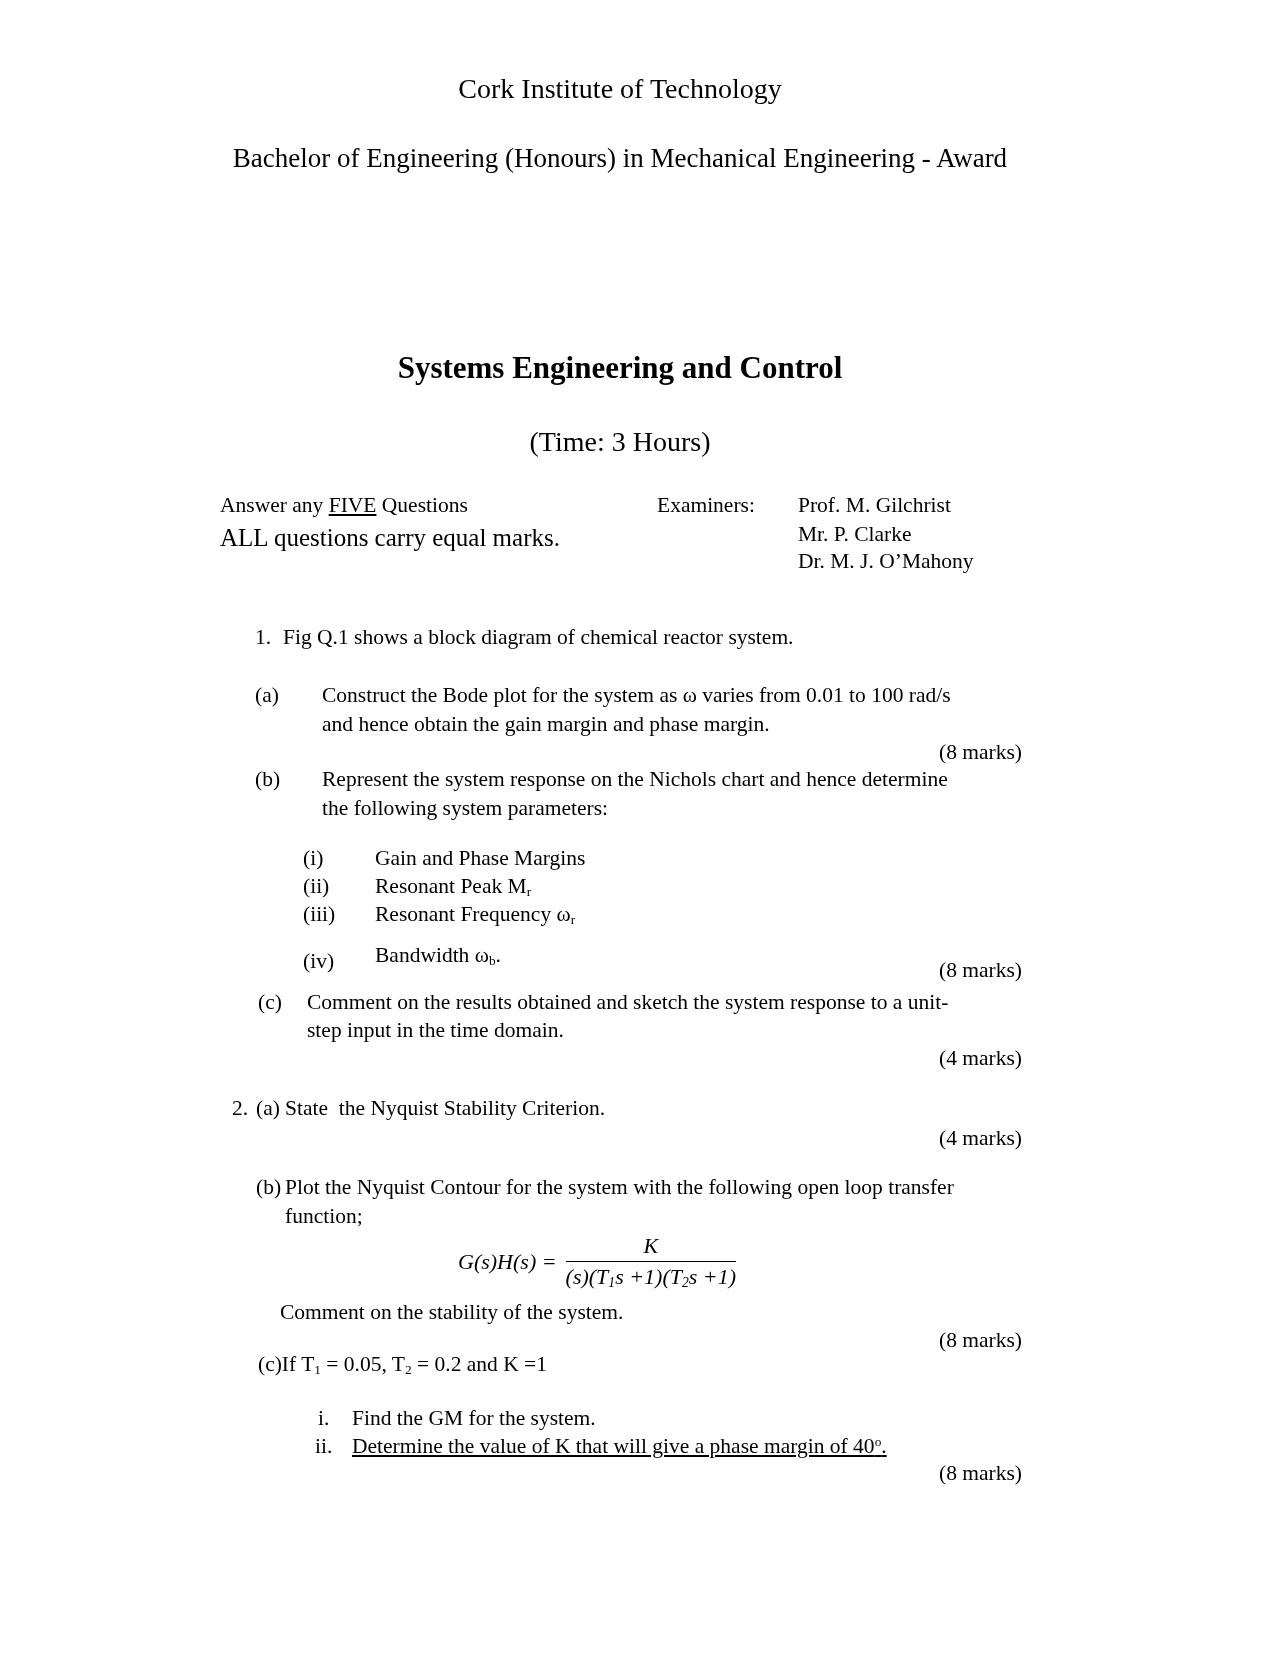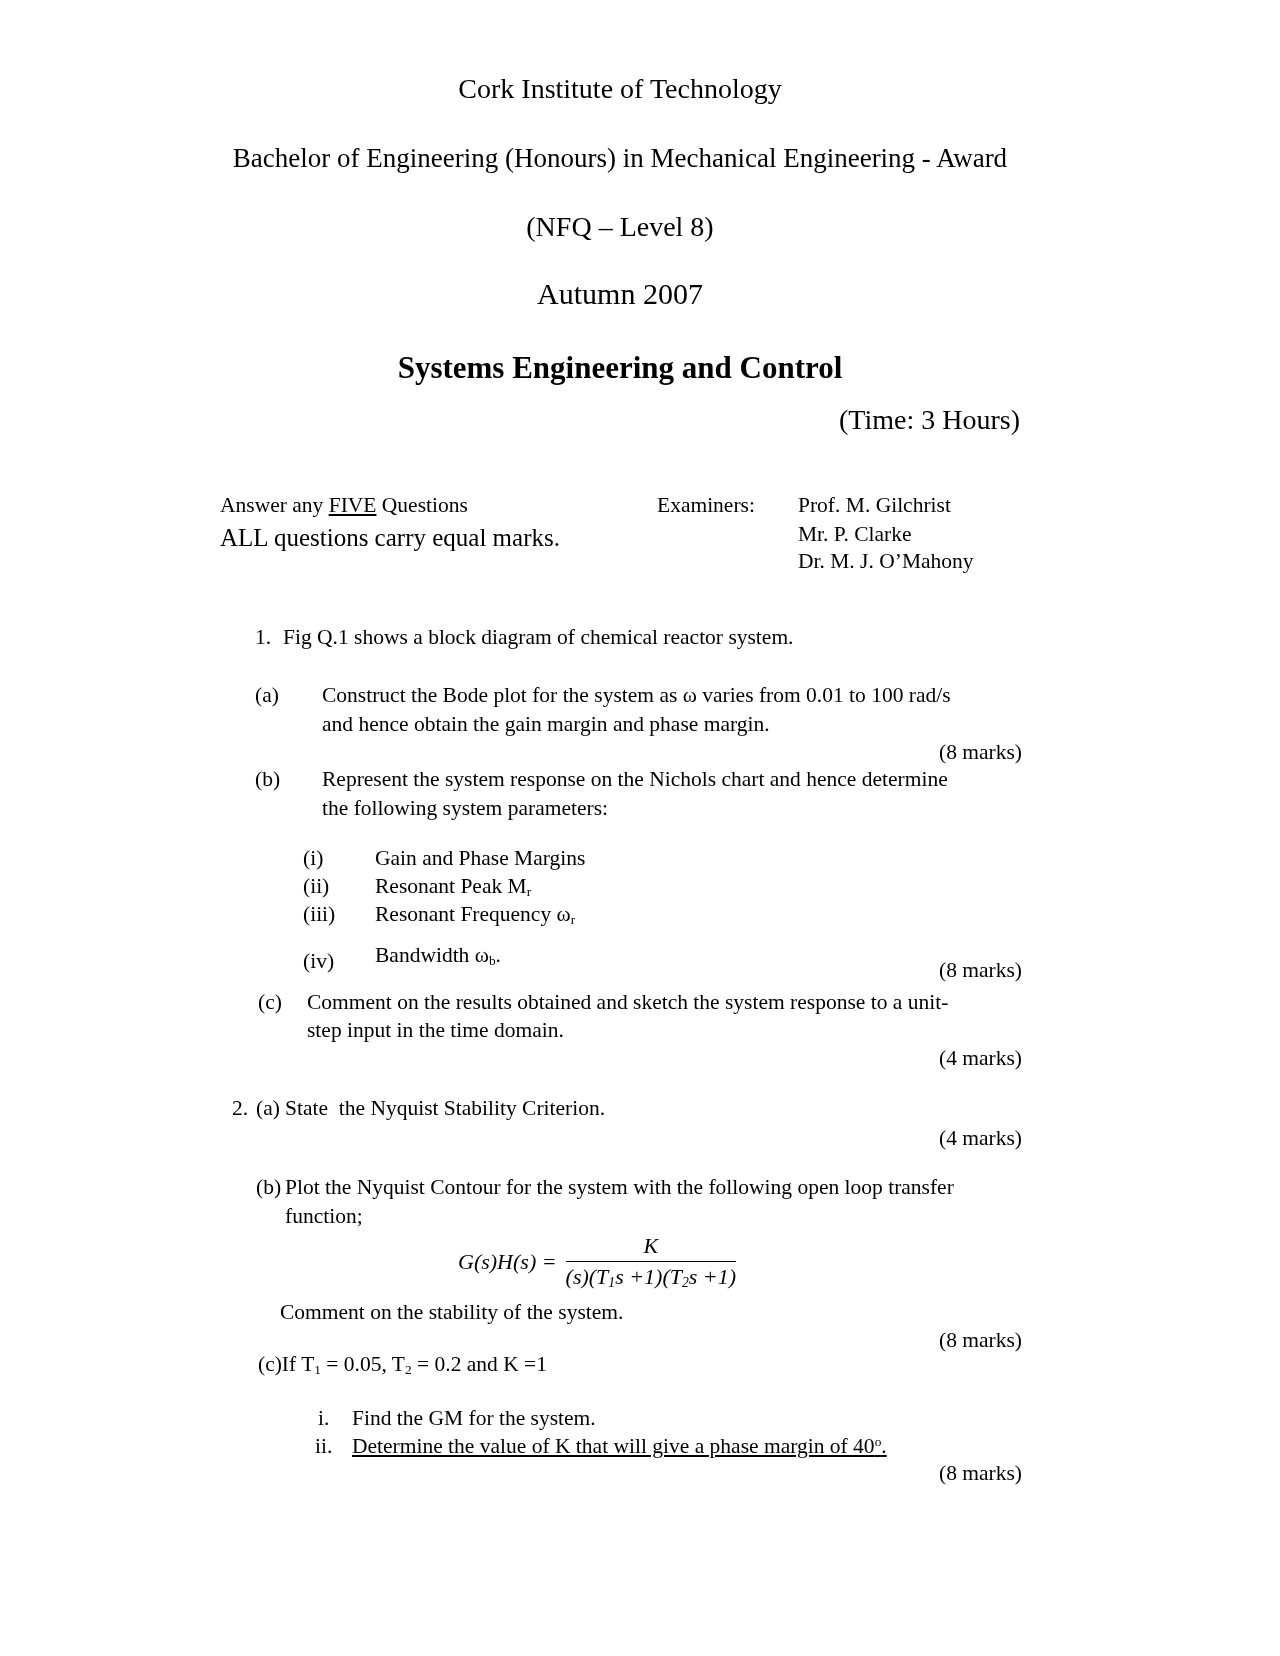--- a/index.html
+++ b/index.html
@@ -28,24 +28,22 @@
   .frac .num { display: block; border-bottom: 1.6px solid #000; padding: 0 10px 3px 10px; }
   .frac .den { display: block; padding-top: 2px; }
 </style>
 </head>
 <body>
 
 <div class="page">
 
   <div class="abs center h-reg" style="top:73px;">Cork Institute of Technology</div>
   <div class="abs center" style="top:143px; font-size:27px;">Bachelor of Engineering (Honours) in Mechanical Engineering - Award</div>
-  <div class="abs center h-reg" style="top:211px;">(NFQ – Level 8)</div>
-  <div class="abs center h-session" style="top:277px;">Autumn 2007</div>
   <div class="abs center h-subject" style="top:350px;">Systems Engineering and Control</div>
-  <div class="abs center h-reg" style="top:404px;text-align:right;">(Time: 3 Hours)</div>
+  <div class="abs center h-reg" style="top:426px;">(Time: 3 Hours)</div>
 
   <div class="abs body-text" style="left:220px; top:493px;"><span>Answer any </span><span class="underline">FIVE</span><span> Questions</span></div>
   <div class="abs small-text" style="left:220px; top:524px;">ALL questions carry equal marks.</div>
 
   <div class="abs body-text" style="left:657px; top:493px;">Examiners:</div>
   <div class="abs body-text" style="left:798px; top:493px;">Prof. M. Gilchrist</div>
   <div class="abs body-text" style="left:798px; top:522px;">Mr. P. Clarke</div>
   <div class="abs body-text" style="left:798px; top:549px;">Dr. M. J. O’Mahony</div>
 
   <div class="abs body-text" style="left:255px; top:625px;">1.</div>

